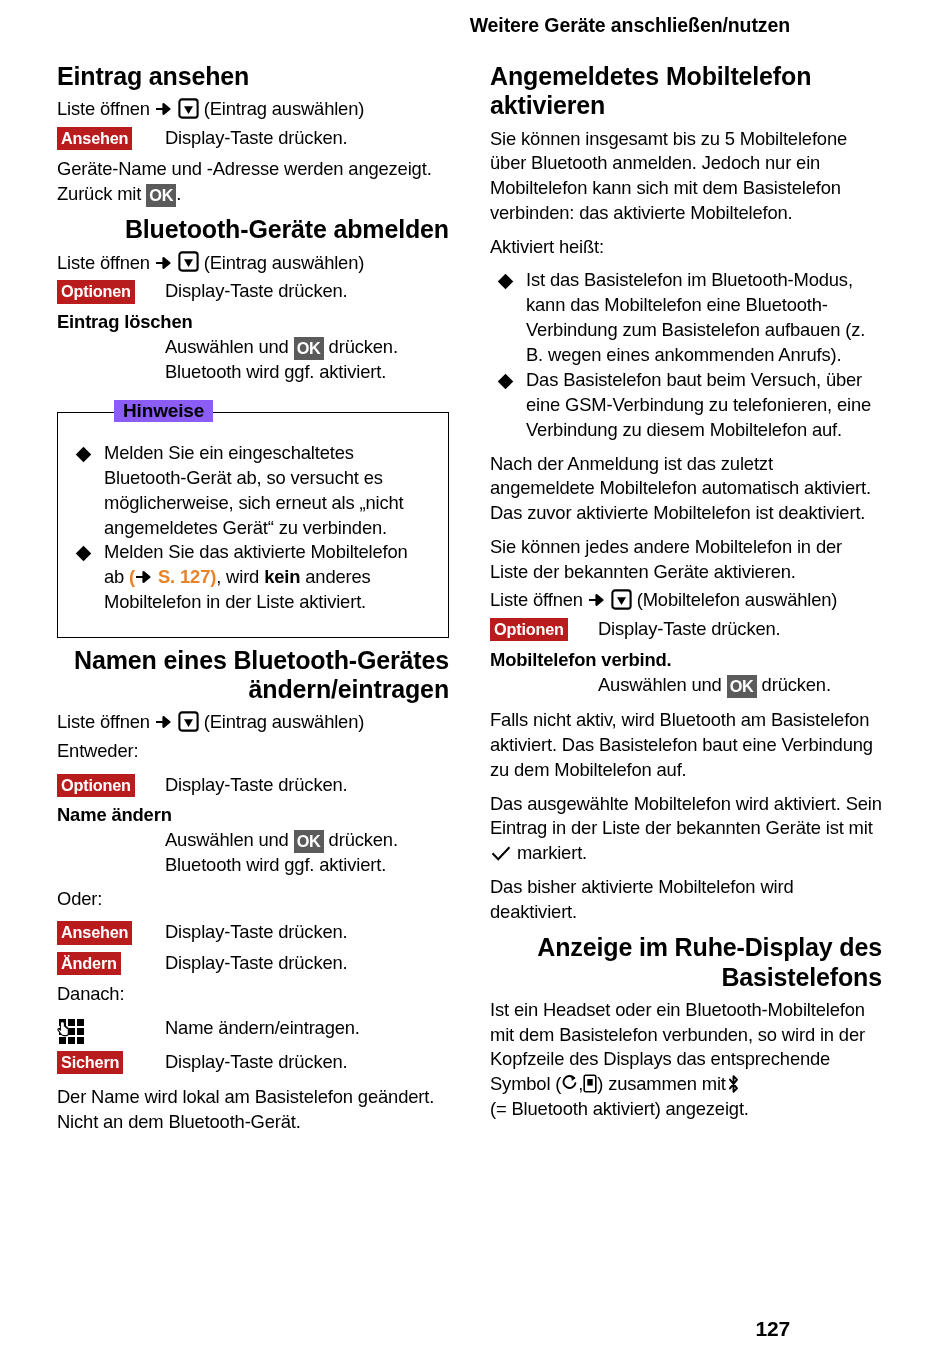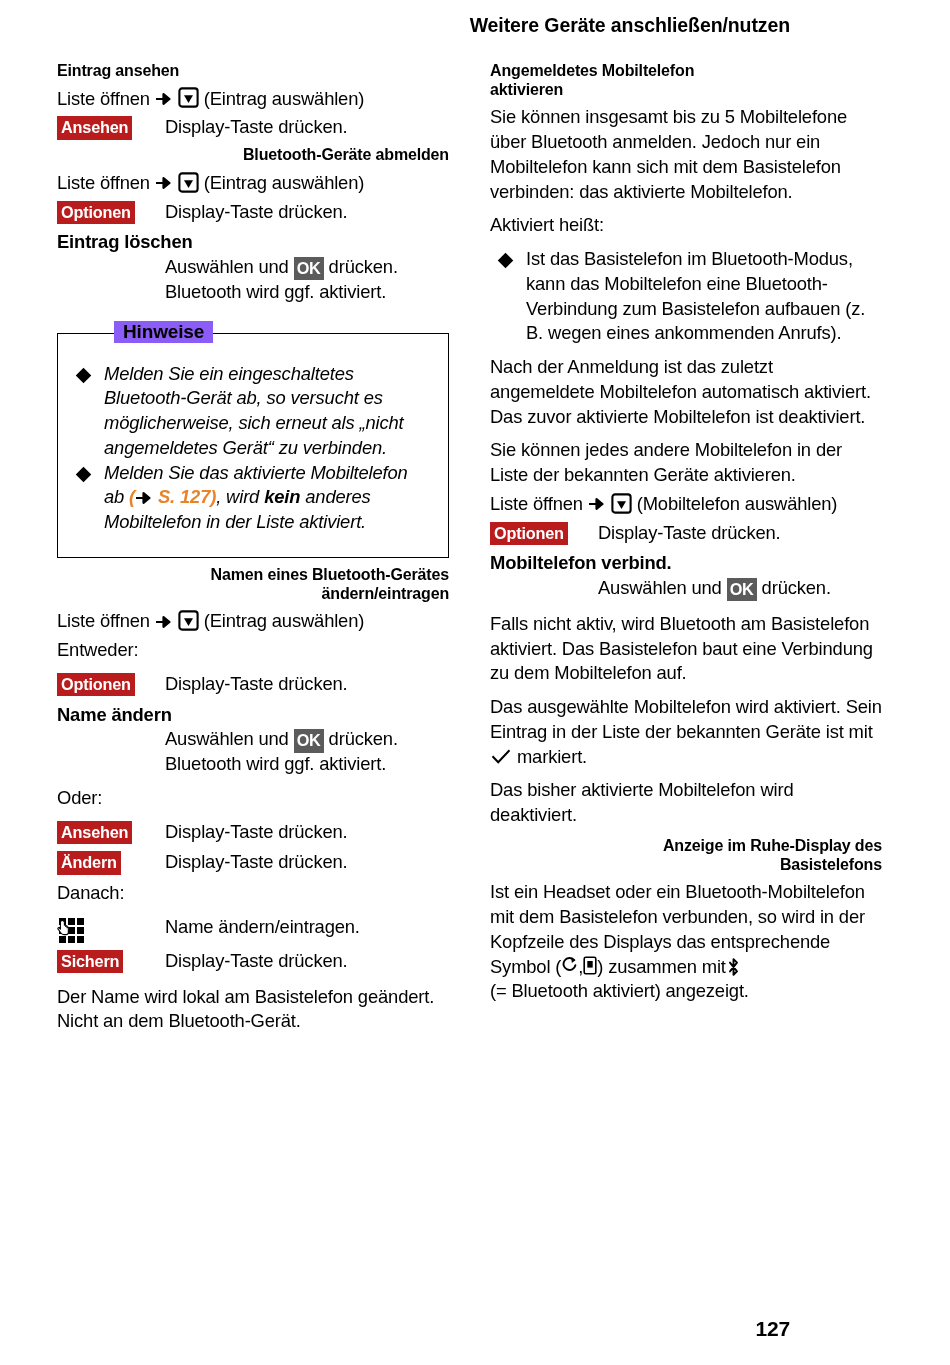--- a/index.html
+++ b/index.html
@@ -40,21 +40,21 @@
   }
   .col {
     width: 392px;
     flex: 0 0 392px;
   }
   .col.left  { margin-left: 57px; }
   .col.right { margin-left: 0px; }
 
   
   h2.sec {
-    font-size: 16px;
+    font-size: 25px;
     font-weight: bold;
     margin: 0 0 6px 0;
     line-height: 1.17;
     letter-spacing: -0.15px;
   }
   .gap-before { margin-top: 26px; text-align: right; }
 
   p.body {
     font-size: 18.4px;
     line-height: 1.345;
@@ -176,21 +176,21 @@
   .notebox .note-title {
     position: absolute;
     top: -13px;
     left: 56px;
     background: #8b5cf6;
     padding: 0 9px;
     font-size: 19px;
     font-weight: bold;
     letter-spacing: -0.15px;
   }
-  .notebox ul.blist li { margin-bottom: 0; font-style: italic; }
+  .notebox ul.blist li { margin-bottom: 0; }
   .xref { color: #e8832a; font-weight: bold; }
   .xref-paren { color: #e8832a; font-weight: bold; }
 
   
   .pagenum {
     position: absolute;
     right: 62px;
     bottom: 24px;
     font-size: 21px;
     font-weight: bold;
@@ -226,20 +226,23 @@
         <span>(Eintrag auswählen)</span>
       </p>
 
       <div class="krow">
         <div class="kcell">
           <span class="softkey">Ansehen</span>
         </div>
         <div class="dcell">Display-Taste drücken.</div>
       </div>
 
+      <p class="body">
+        <span>Geräte-Name und -Adresse werden angezeigt. Zurück mit </span><span class="okkey">OK</span><span>.</span>
+      </p>
 
       <h2 class="sec gap-before">Bluetooth-Geräte abmelden</h2>
 
       <p class="body tightmb">
         <span>Liste öffnen</span>
         <span class="ico ico-arrow">
           <svg viewBox="0 0 18 18">
               <path d="M1 9 L12 9 M8.5 4.2 L14.5 9 L8.5 13.8 Z" stroke="#000" stroke-width="2.2" fill="#000" stroke-linejoin="round"></path>
             </svg>
         </span>
@@ -377,20 +380,24 @@
 
       <p class="body">Sie können insgesamt bis zu 5 Mobiltelefone über Bluetooth anmelden. Jedoch nur ein Mobiltelefon kann sich mit dem Basistelefon verbinden: das aktivierte Mobiltelefon.</p>
 
       <p class="body">Aktiviert heißt:</p>
 
       <ul class="blist" style="margin-bottom:9px;">
         <li>
           <span class="dia"></span>
           <span>Ist das Basistelefon im Bluetooth-Modus, kann das Mobiltelefon eine Bluetooth-Verbindung zum Basistelefon aufbauen (z. B. wegen eines ankommenden Anrufs).</span>
         </li>
+        <li>
+          <span class="dia"></span>
+          <span>Das Basistelefon baut beim Versuch, über eine GSM-Verbindung zu telefonieren, eine Verbindung zu diesem Mobiltelefon auf.</span>
+        </li>
       </ul>
 
       <p class="body">Nach der Anmeldung ist das zuletzt angemeldete Mobiltelefon automatisch aktiviert. Das zuvor aktivierte Mobiltelefon ist deaktiviert.</p>
 
       <p class="body tightmb">Sie können jedes andere Mobiltelefon in der Liste der bekannten Geräte aktivieren.</p>
 
       <p class="body tightmb">
         <span>Liste öffnen</span>
         <span class="ico ico-arrow">
           <svg viewBox="0 0 18 18">

